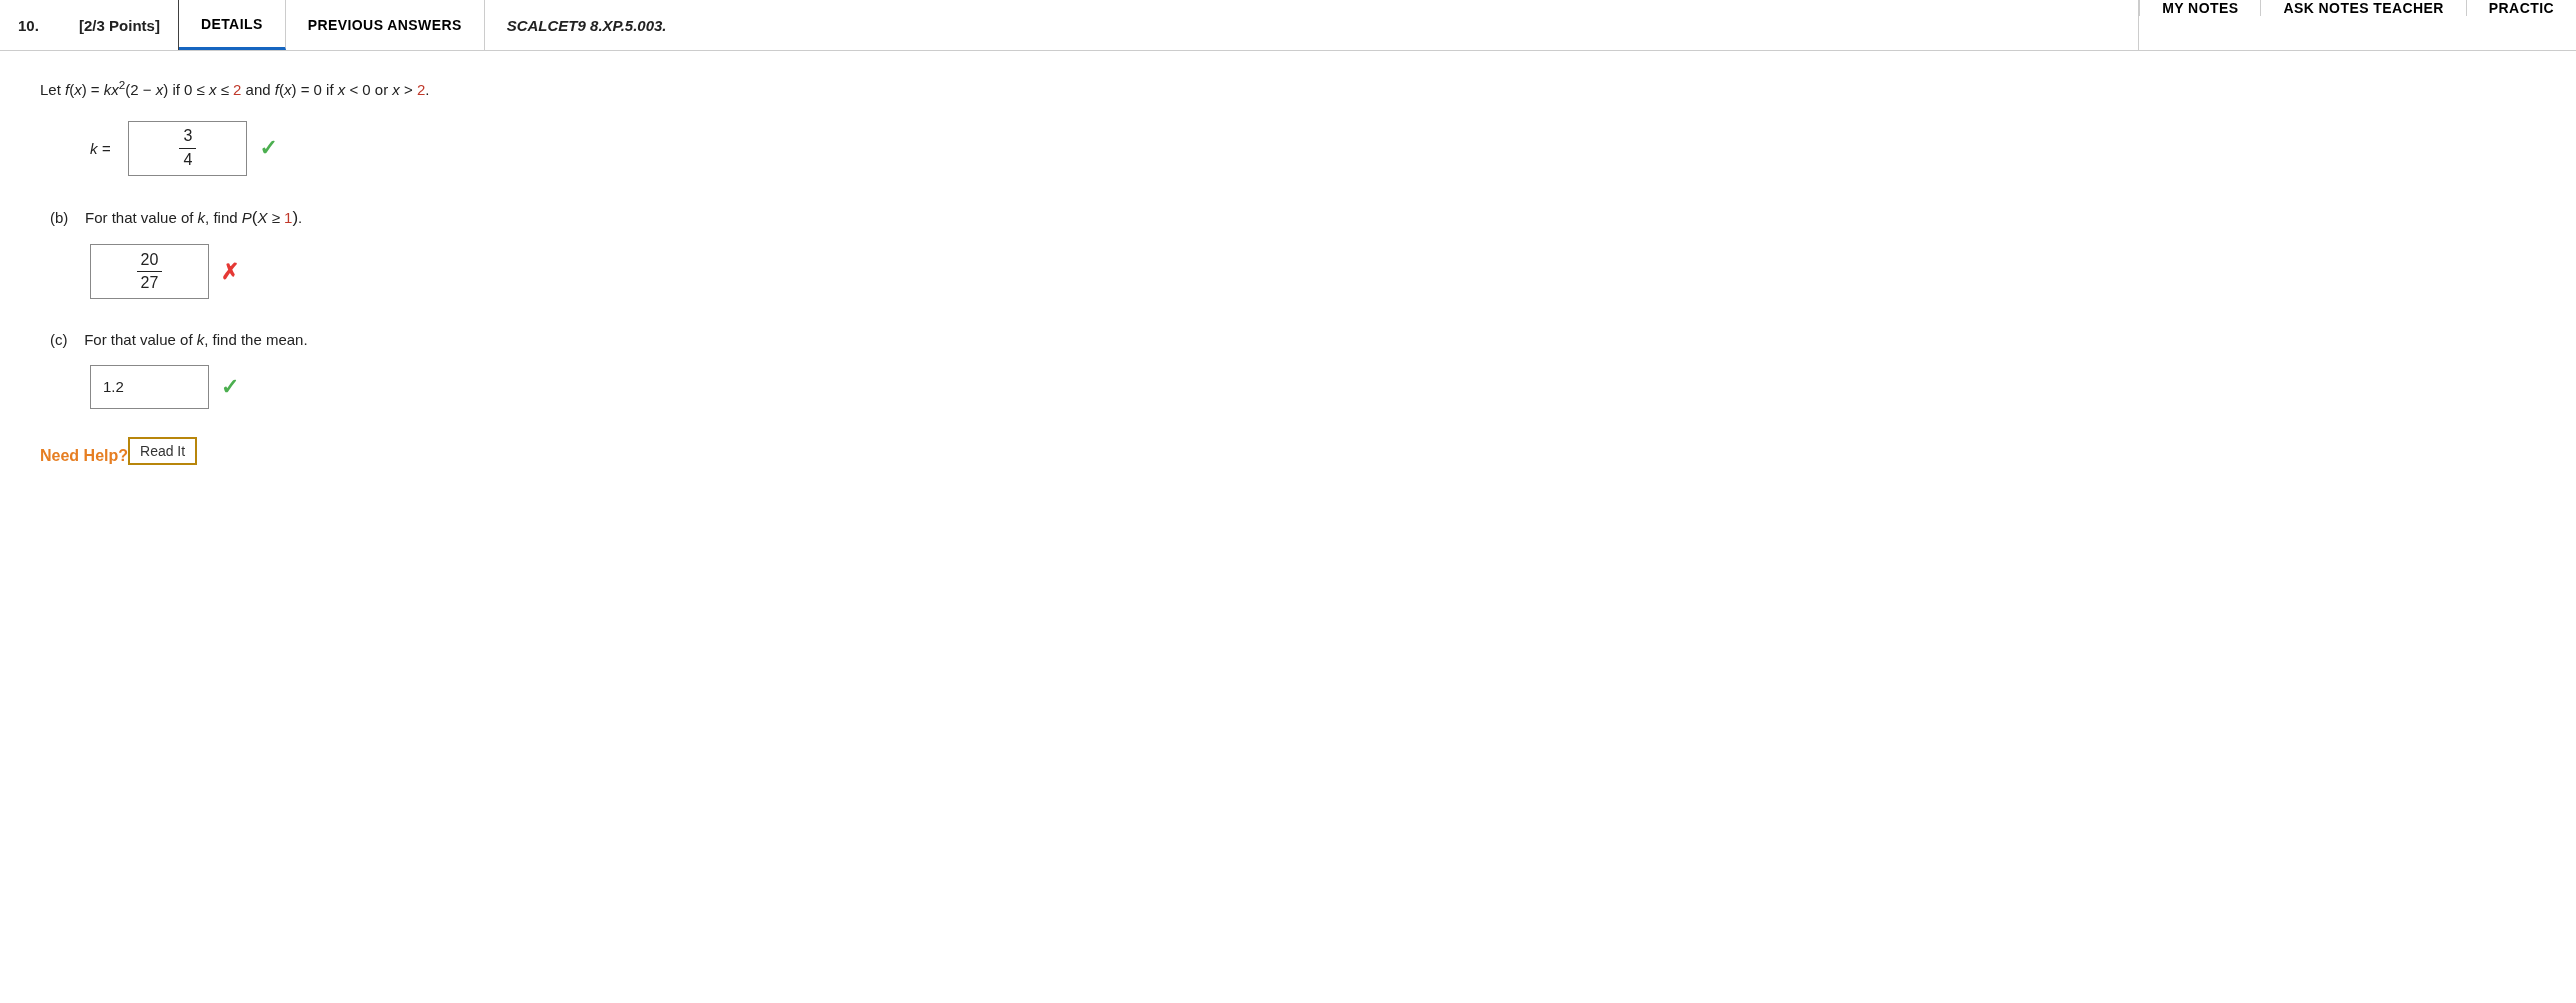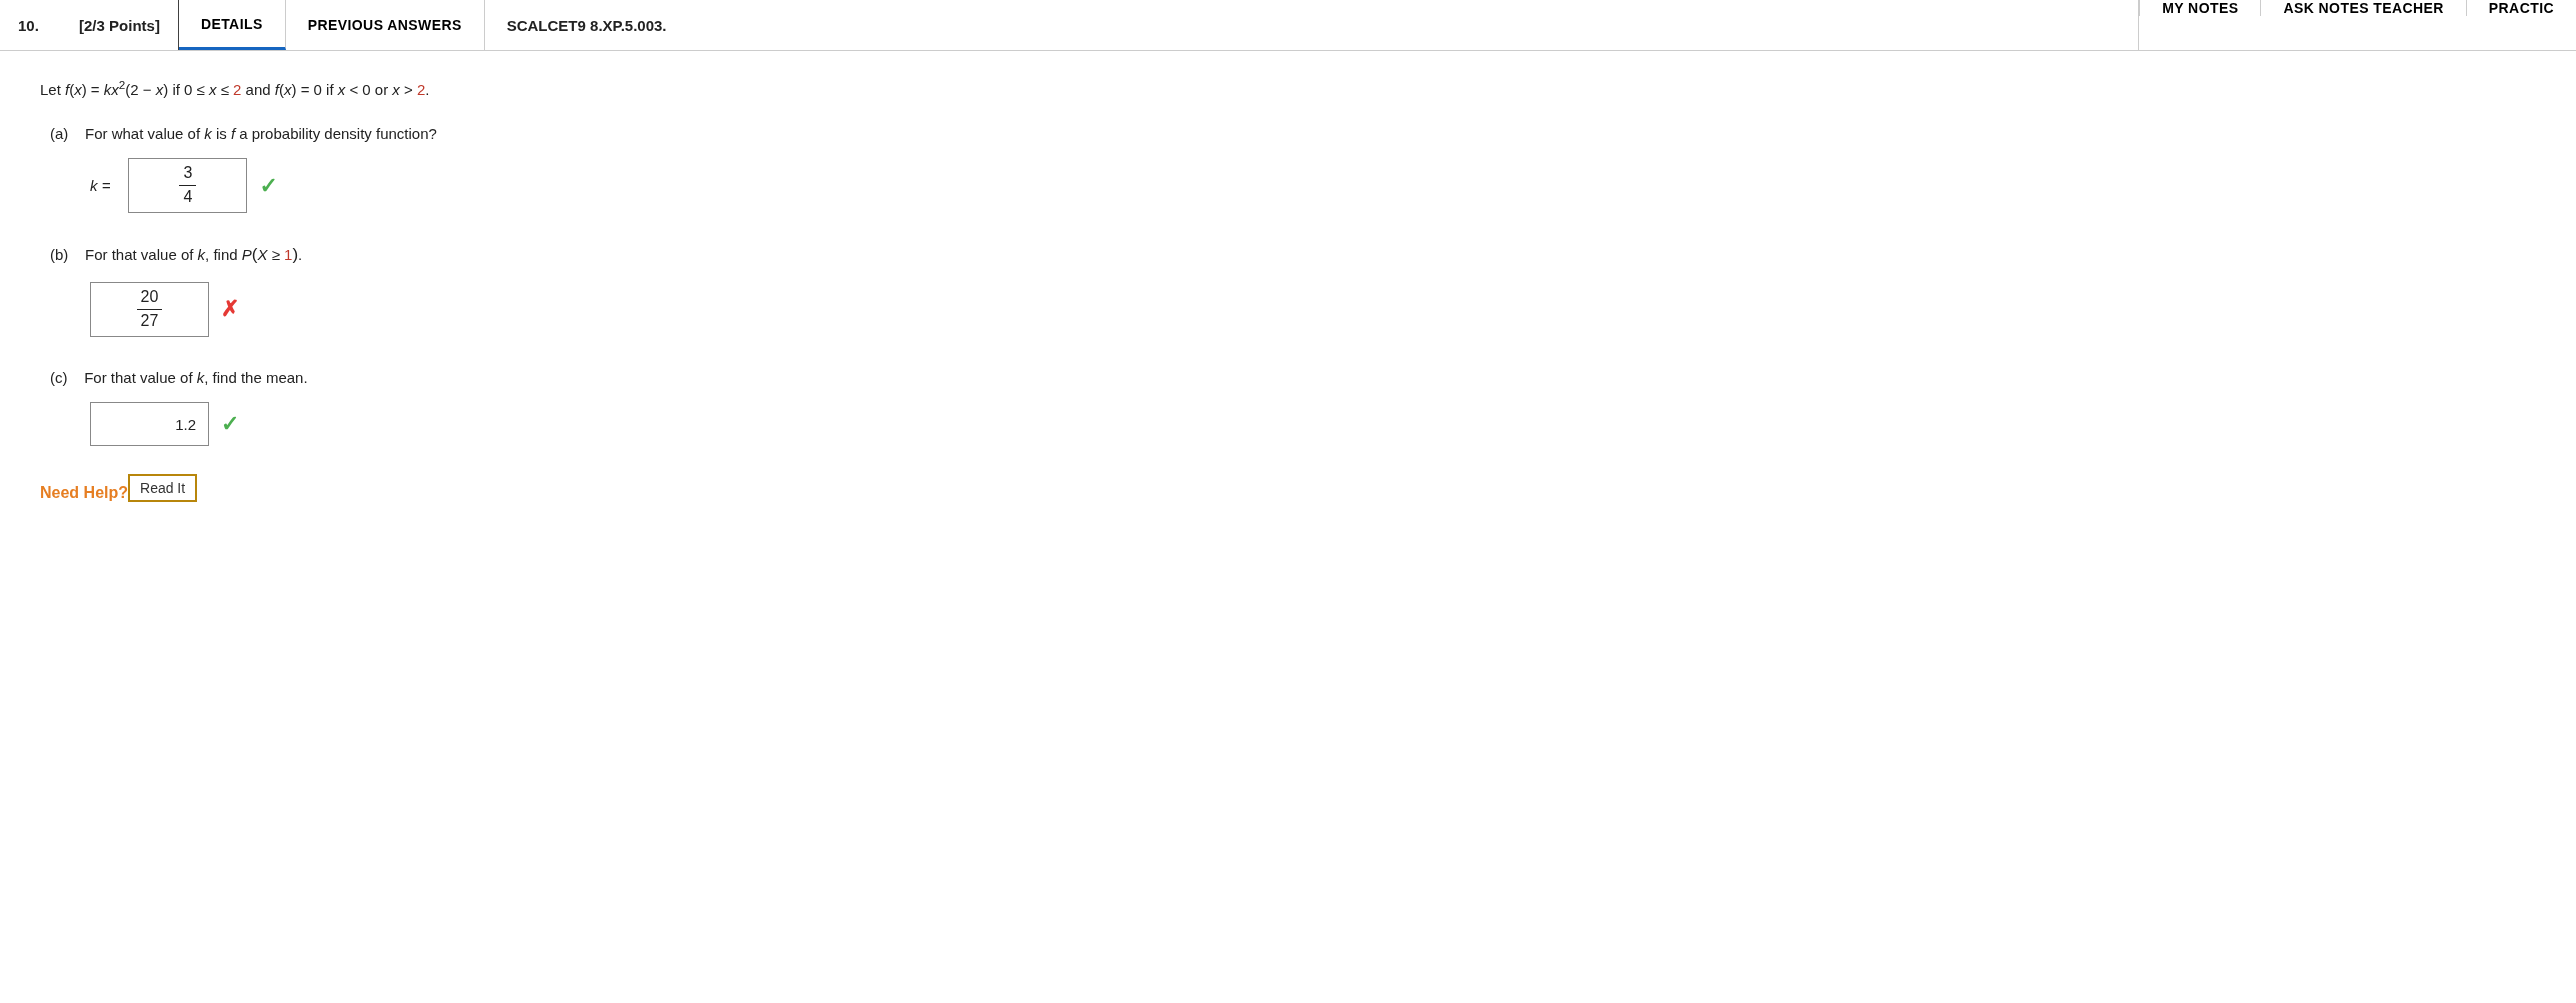--- a/index.html
+++ b/index.html
@@ -55,20 +55,21 @@
       color: #000000;
     }
     .problem-id {
       display: flex;
       align-items: center;
       padding: 10px 22px;
       font-weight: bold;
       font-size: 15px;
       border-right: 1px solid #ccc;
       flex: 1;
+      font-style: italic;
     }
     .header-right {
       display: flex;
       align-items: flex-start;
       margin-left: auto;
     }
     .header-right .header-btn {
       border-left: 1px solid #ccc;
       border-right: none;
     }
@@ -113,21 +114,21 @@
       font-size: 16px;
       padding: 4px 12px;
       background: #fff;
     }
     .answer-box-small {
       border: 1px solid #888;
       min-width: 119px;
       min-height: 44px;
       display: flex;
       align-items: center;
-      justify-content: flex-end;
+      justify-content: flex-start;
       font-size: 15px;
       padding: 4px 12px;
       background: #fff;
     }
     .fraction {
       display: inline-flex;
       flex-direction: column;
       align-items: center;
       font-size: 16px;
       line-height: 1.3;
@@ -193,25 +194,20 @@
     </div>
   </div>
 
   <div class="content">
 
     <div class="problem-text">
       Let <span class="italic">f</span>(<span class="italic">x</span>) = <span class="italic">k</span><span class="italic">x</span><span class="sup">2</span>(2 − <span class="italic">x</span>) if 0 ≤ <span class="italic">x</span> ≤ <span style="color:#c0392b;">2</span> and <span class="italic">f</span>(<span class="italic">x</span>) = 0 if <span class="italic">x</span> &lt; 0 or <span class="italic">x</span> &gt; <span style="color:#c0392b;">2</span>.
     </div>
 
     <div class="part">
-      <div class="part-label">
-        <span>(a)</span>
-        &nbsp;&nbsp;
-        <span>For what value of <span class="italic">k</span> is <span class="italic">f</span> a probability density function?</span>
-      </div>
       <div class="answer-row">
         <span class="k-label">k =</span>
         <div class="answer-box">
           <div class="fraction">
             <span class="numerator">3</span>
             <span class="denominator">4</span>
           </div>
         </div>
         <span class="check-mark">✓</span>
       </div>

